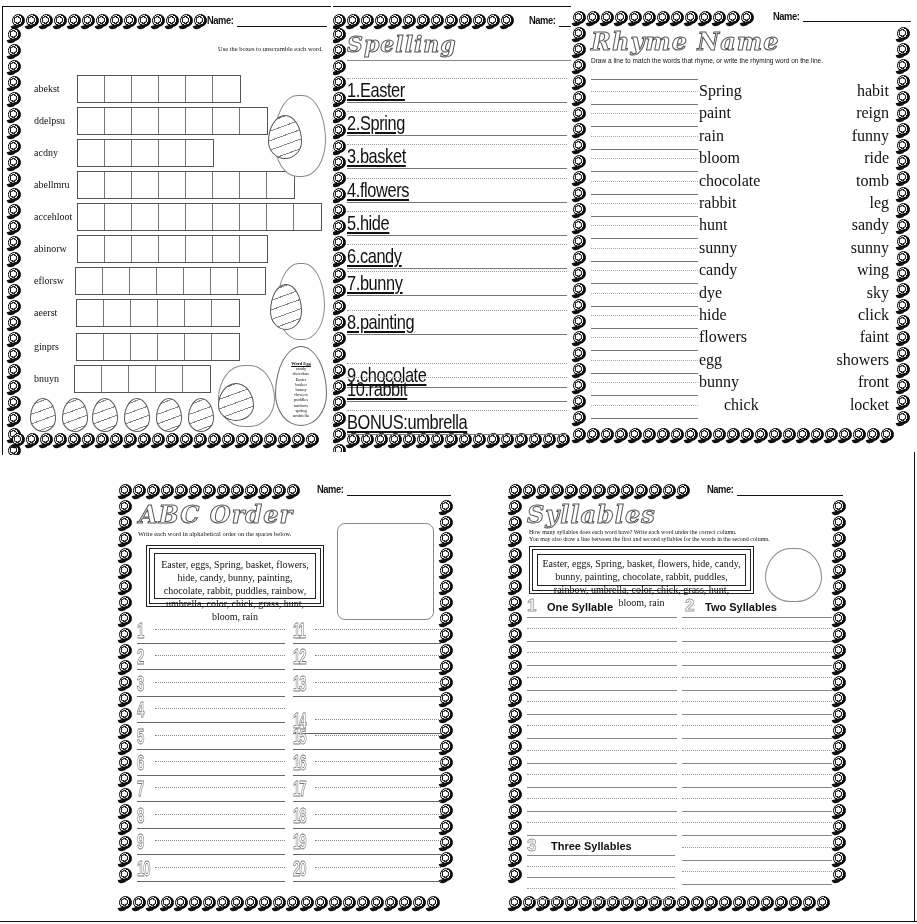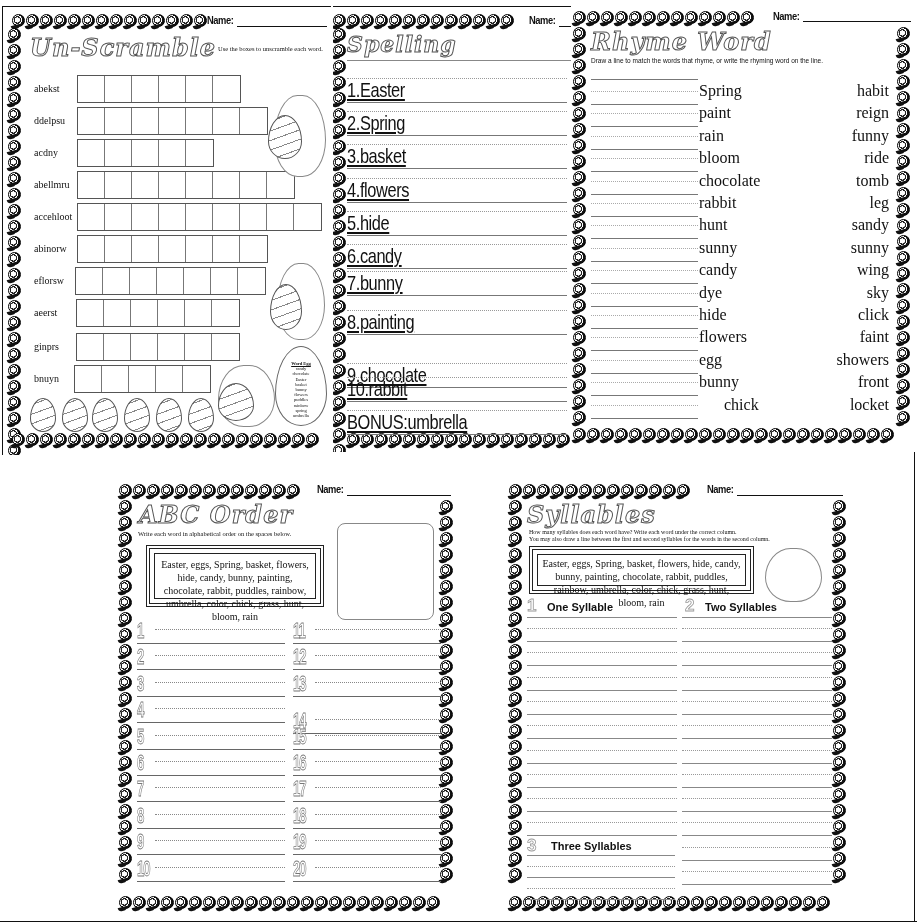--- a/index.html
+++ b/index.html
@@ -114,21 +114,20 @@
       <span class="bug"></span>
       <span class="bug"></span>
       <span class="bug"></span>
       <span class="bug"></span>
       <span class="bug"></span>
       <span class="bug"></span>
       <span class="bug"></span>
     </div>
   <div class="name-lbl" style="left:207px;top:14px;">Name:</div>
   <div class="name-line" style="left:237px;top:26px;width:90px;"></div>
-  <div class="title-outline" style="left:30px;top:33px;font-size:24px;">Un-Scramble</div>
   <div class="small" style="left:218px;top:45px;font-size:6.5px;">Use the boxes to unscramble each word.</div>
   <div id="us-rows">
       <div class="us-label" style="top: 83px;">abekst</div>
       <div class="us-boxes" style="top: 75px; left: 77px;">
         <span></span>
         <span></span>
         <span></span>
         <span></span>
         <span></span>
         <span></span>
@@ -470,21 +469,21 @@
       <span class="bug"></span>
       <span class="bug"></span>
       <span class="bug"></span>
       <span class="bug"></span>
       <span class="bug"></span>
       <span class="bug"></span>
       <span class="bug"></span>
     </div>
   <div class="name-lbl" style="left:202px;top:5px;">Name:</div>
   <div class="name-line" style="left:232px;top:16px;width:108px;"></div>
-  <div class="title-outline" style="left:20px;top:22px;font-size:24px;">Rhyme Word</div>
+  <div class="title-outline" style="left:20px;top:22px;font-size:24px;">Rhyme Name</div>
   <div class="small-sans" style="left:20px;top:52px;font-size:6.5px;">Draw a line to match the words that rhyme, or write the rhyming word on the line.</div>
   <div style="position:absolute;left:20px;top:74px;width:107px;border-top:1px solid #777;"></div>
   <div id="rh-rows">
       <div class="rh-line" style="top: 78px;">
         <div class="d"></div>
         <div class="s"></div>
       </div>
       <div class="rh-left" style="top: 77px;">Spring</div>
       <div class="rh-right" style="top: 77px;">habit</div>
       <div class="rh-line" style="top: 100.4px;">

